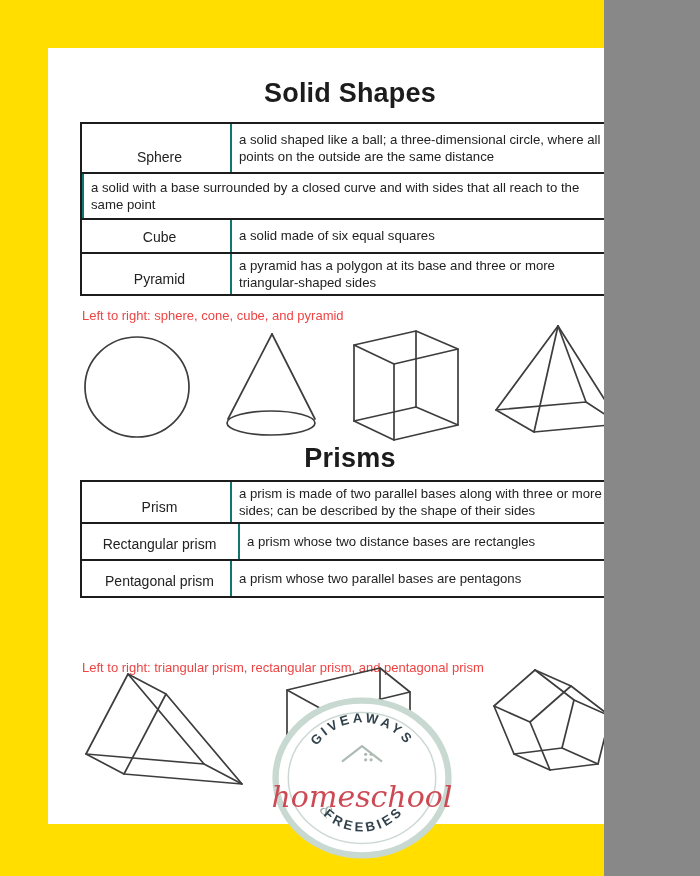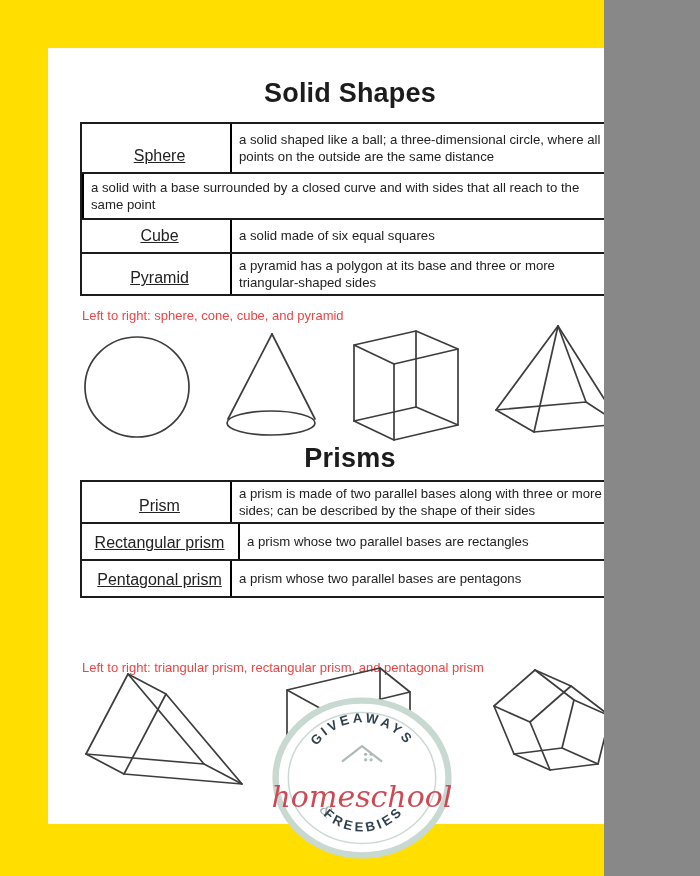--- a/index.html
+++ b/index.html
@@ -38,27 +38,26 @@
     background: #fff;
   }
   .trow { display: flex; border-top: 2px solid #1c1c1c; }
   .trow:first-child { border-top: none; }
   .term {
     flex: 0 0 148px;
     display: flex;
     align-items: flex-end;
     justify-content: center;
     padding: 4px 4px 7px 11px;
-    font-size: 16px;
+    font-size: 14px;
     color: #222;
-    text-decoration: underline;
   }
   .def {
     flex: 1;
-    border-left: 2px solid #000000;
+    border-left: 2px solid #0f766e;
     display: flex;
     align-items: center;
     padding: 3px 4px 3px 7px;
     font-size: 13.2px;
     line-height: 1.3;
     color: #222;
   }
   .caption {
     position: absolute;
     left: 34px;
@@ -156,21 +155,21 @@
 
     <h2 class="heading" style="top:395px;">Prisms</h2>
 
     <div class="tbl" style="top:432px;">
       <div class="trow" style="min-height:38px;">
         <div class="term">Prism</div>
         <div class="def">a prism is made of two parallel bases along with three or more sides; can be described by the shape of their sides</div>
       </div>
       <div class="trow" style="min-height:37px;gap:8px;">
         <div class="term">Rectangular prism</div>
-        <div class="def">a prism whose two parallel bases are rectangles</div>
+        <div class="def">a prism whose two distance bases are rectangles</div>
       </div>
       <div class="trow" style="min-height:37px;">
         <div class="term">Pentagonal prism</div>
         <div class="def">a prism whose two parallel bases are pentagons</div>
       </div>
     </div>
 
     <div class="caption" style="top:612px;">Left to right: triangular prism, rectangular prism, and pentagonal prism</div>
 
     <div class="drawing" style="left:36px; top:620px;">

